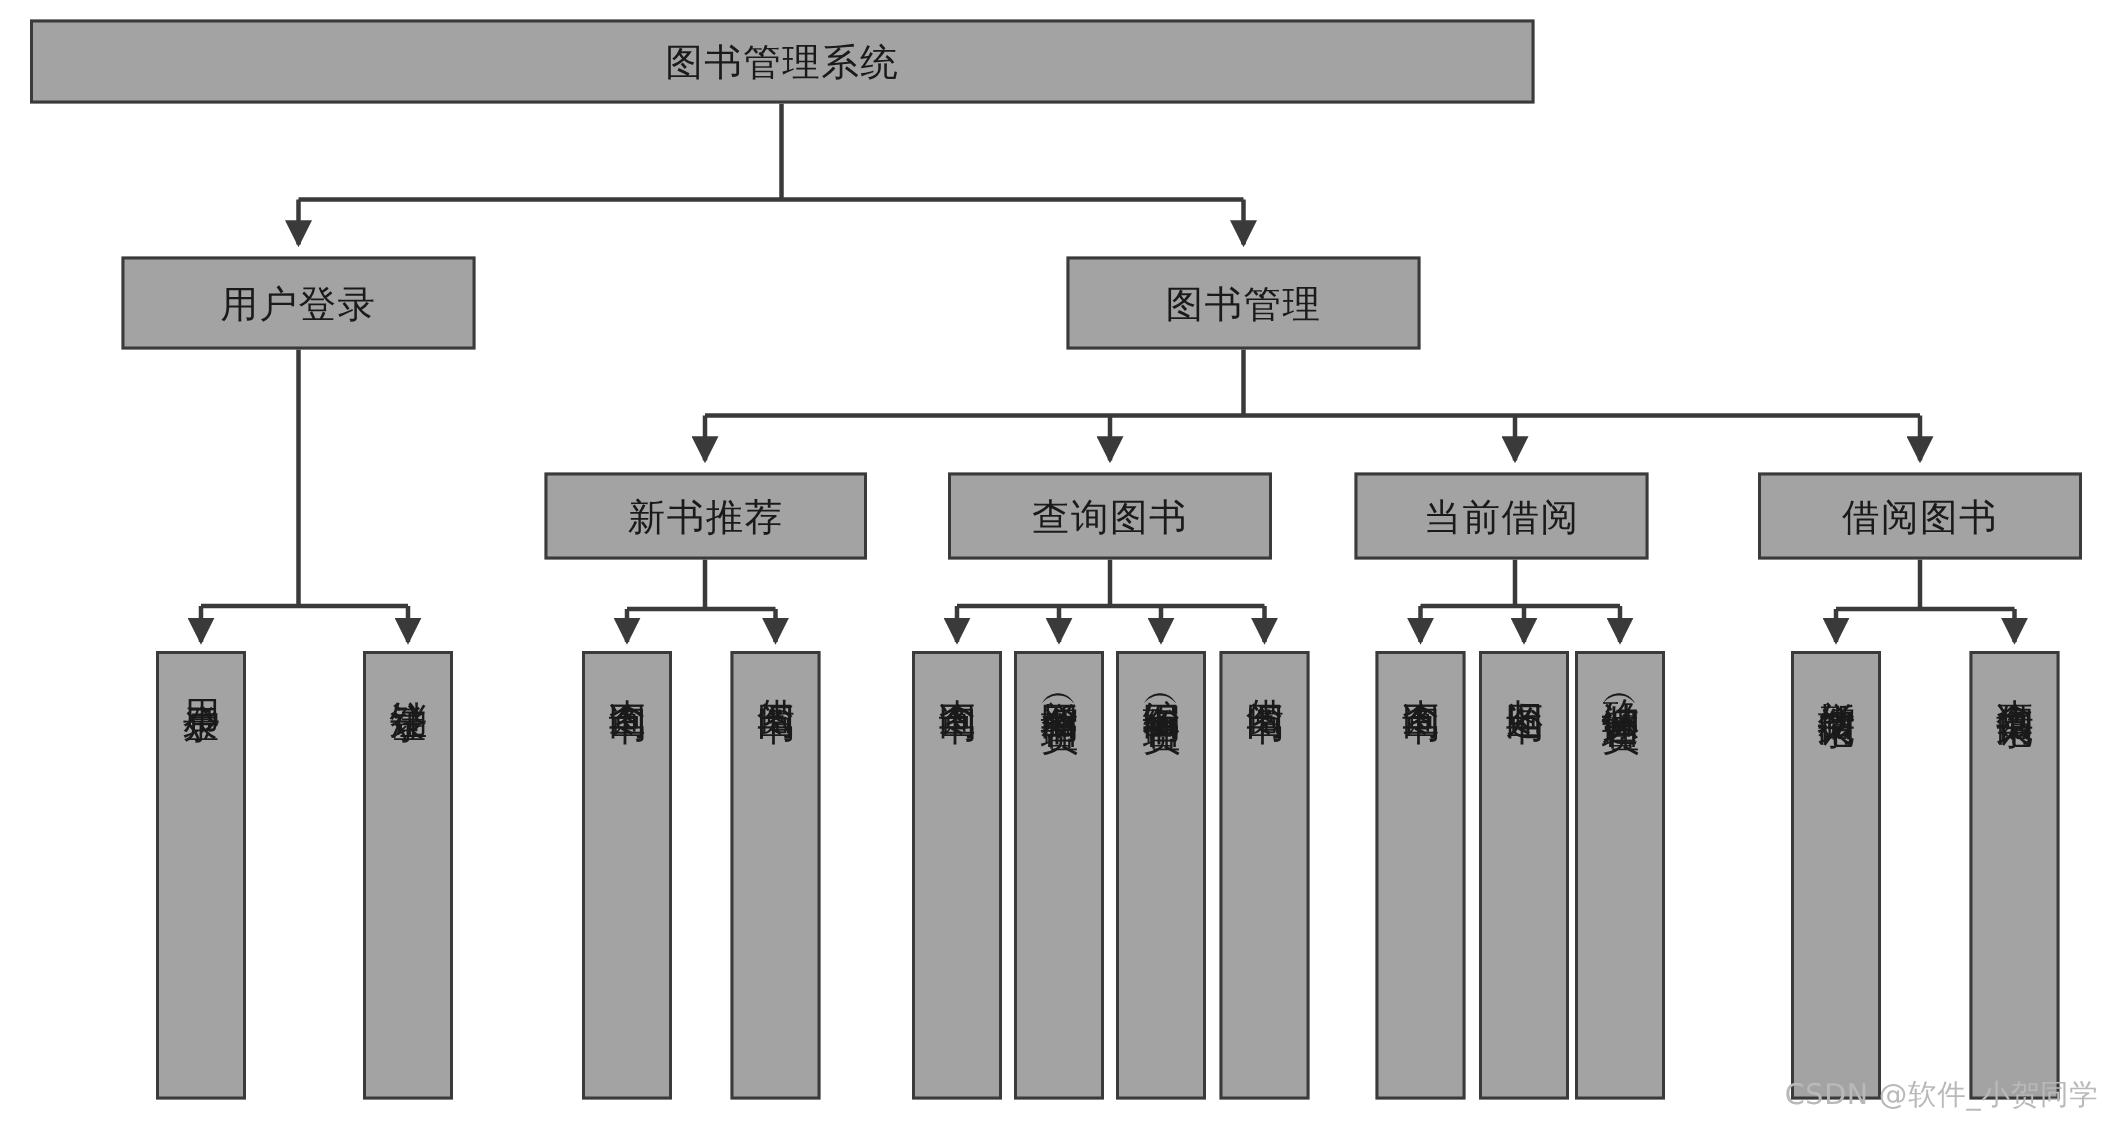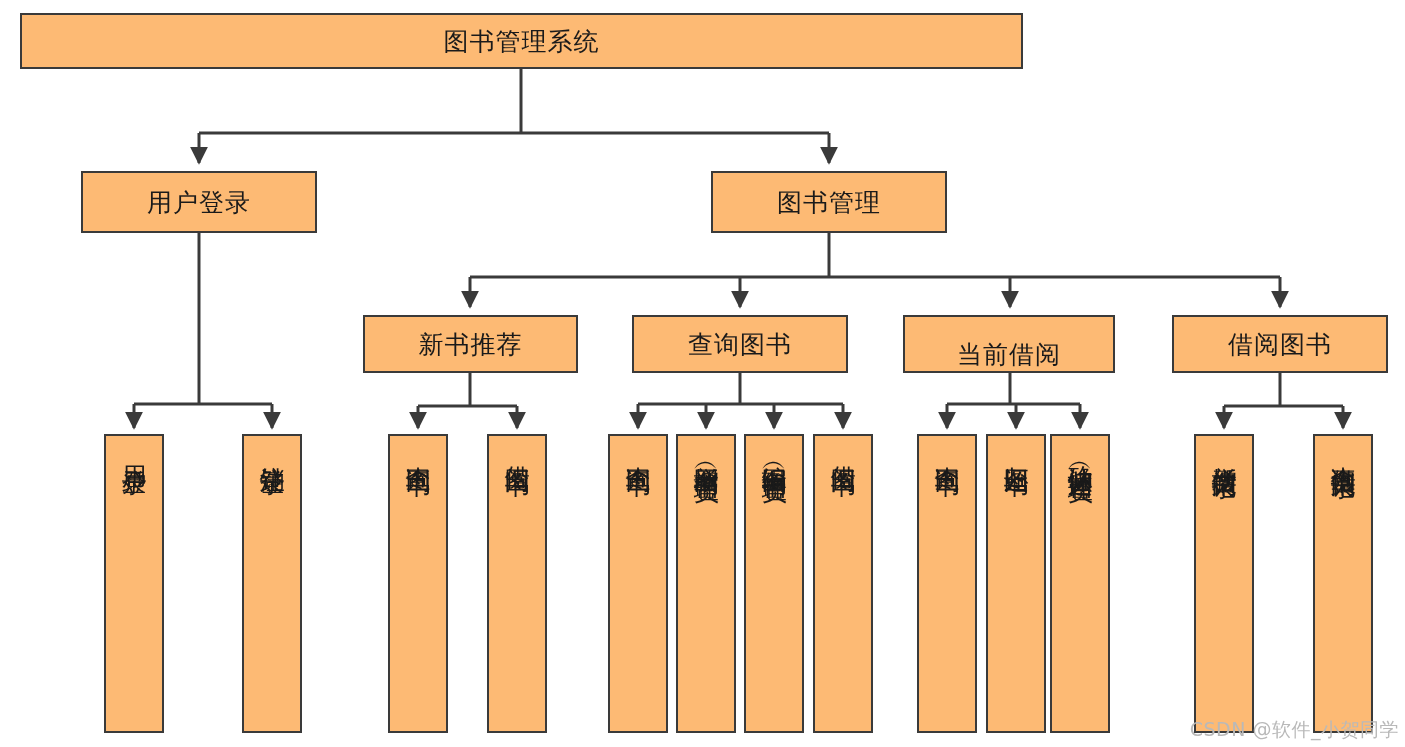--- a/index.html
+++ b/index.html
@@ -14,21 +14,21 @@
     position: relative;
     width: 1405px;
     height: 747px;
     background: #ffffff;
     overflow: hidden;
   }
   .node {
     position: absolute;
     box-sizing: border-box;
     border: 2.5px solid #3a3a3a;
-    background: #fdba74;
+    background: #a3a3a3;
     display: flex;
     align-items: center;
     justify-content: center;
     color: #1a1a1a;
   }
   .node.horiz {
     font-size: 25px;
     letter-spacing: 1px;
   }
   .node.vert {
@@ -131,21 +131,21 @@
   <div class="node horiz" style="left:711px; top:171px; width:236px; height:62px;">
     <span>图书管理</span>
   </div>
 
   <div class="node horiz" style="left:363px; top:315px; width:215px; height:58px;">
     <span>新书推荐</span>
   </div>
   <div class="node horiz" style="left:632px; top:315px; width:216px; height:58px;">
     <span>查询图书</span>
   </div>
-  <div class="node horiz" style="left:903px; top:315px; width:212px; height:58px;align-items:flex-end;">
+  <div class="node horiz" style="left:903px; top:315px; width:196px; height:58px;">
     <span>当前借阅</span>
   </div>
   <div class="node horiz" style="left:1172px; top:315px; width:216px; height:58px;">
     <span>借阅图书</span>
   </div>
 
   <div class="node vert" style="left:104px; top:434px; width:60px; height:299px;">
     <span class="vert-label">用户登录</span>
   </div>
   <div class="node vert" style="left:242px; top:434px; width:60px; height:299px;">

